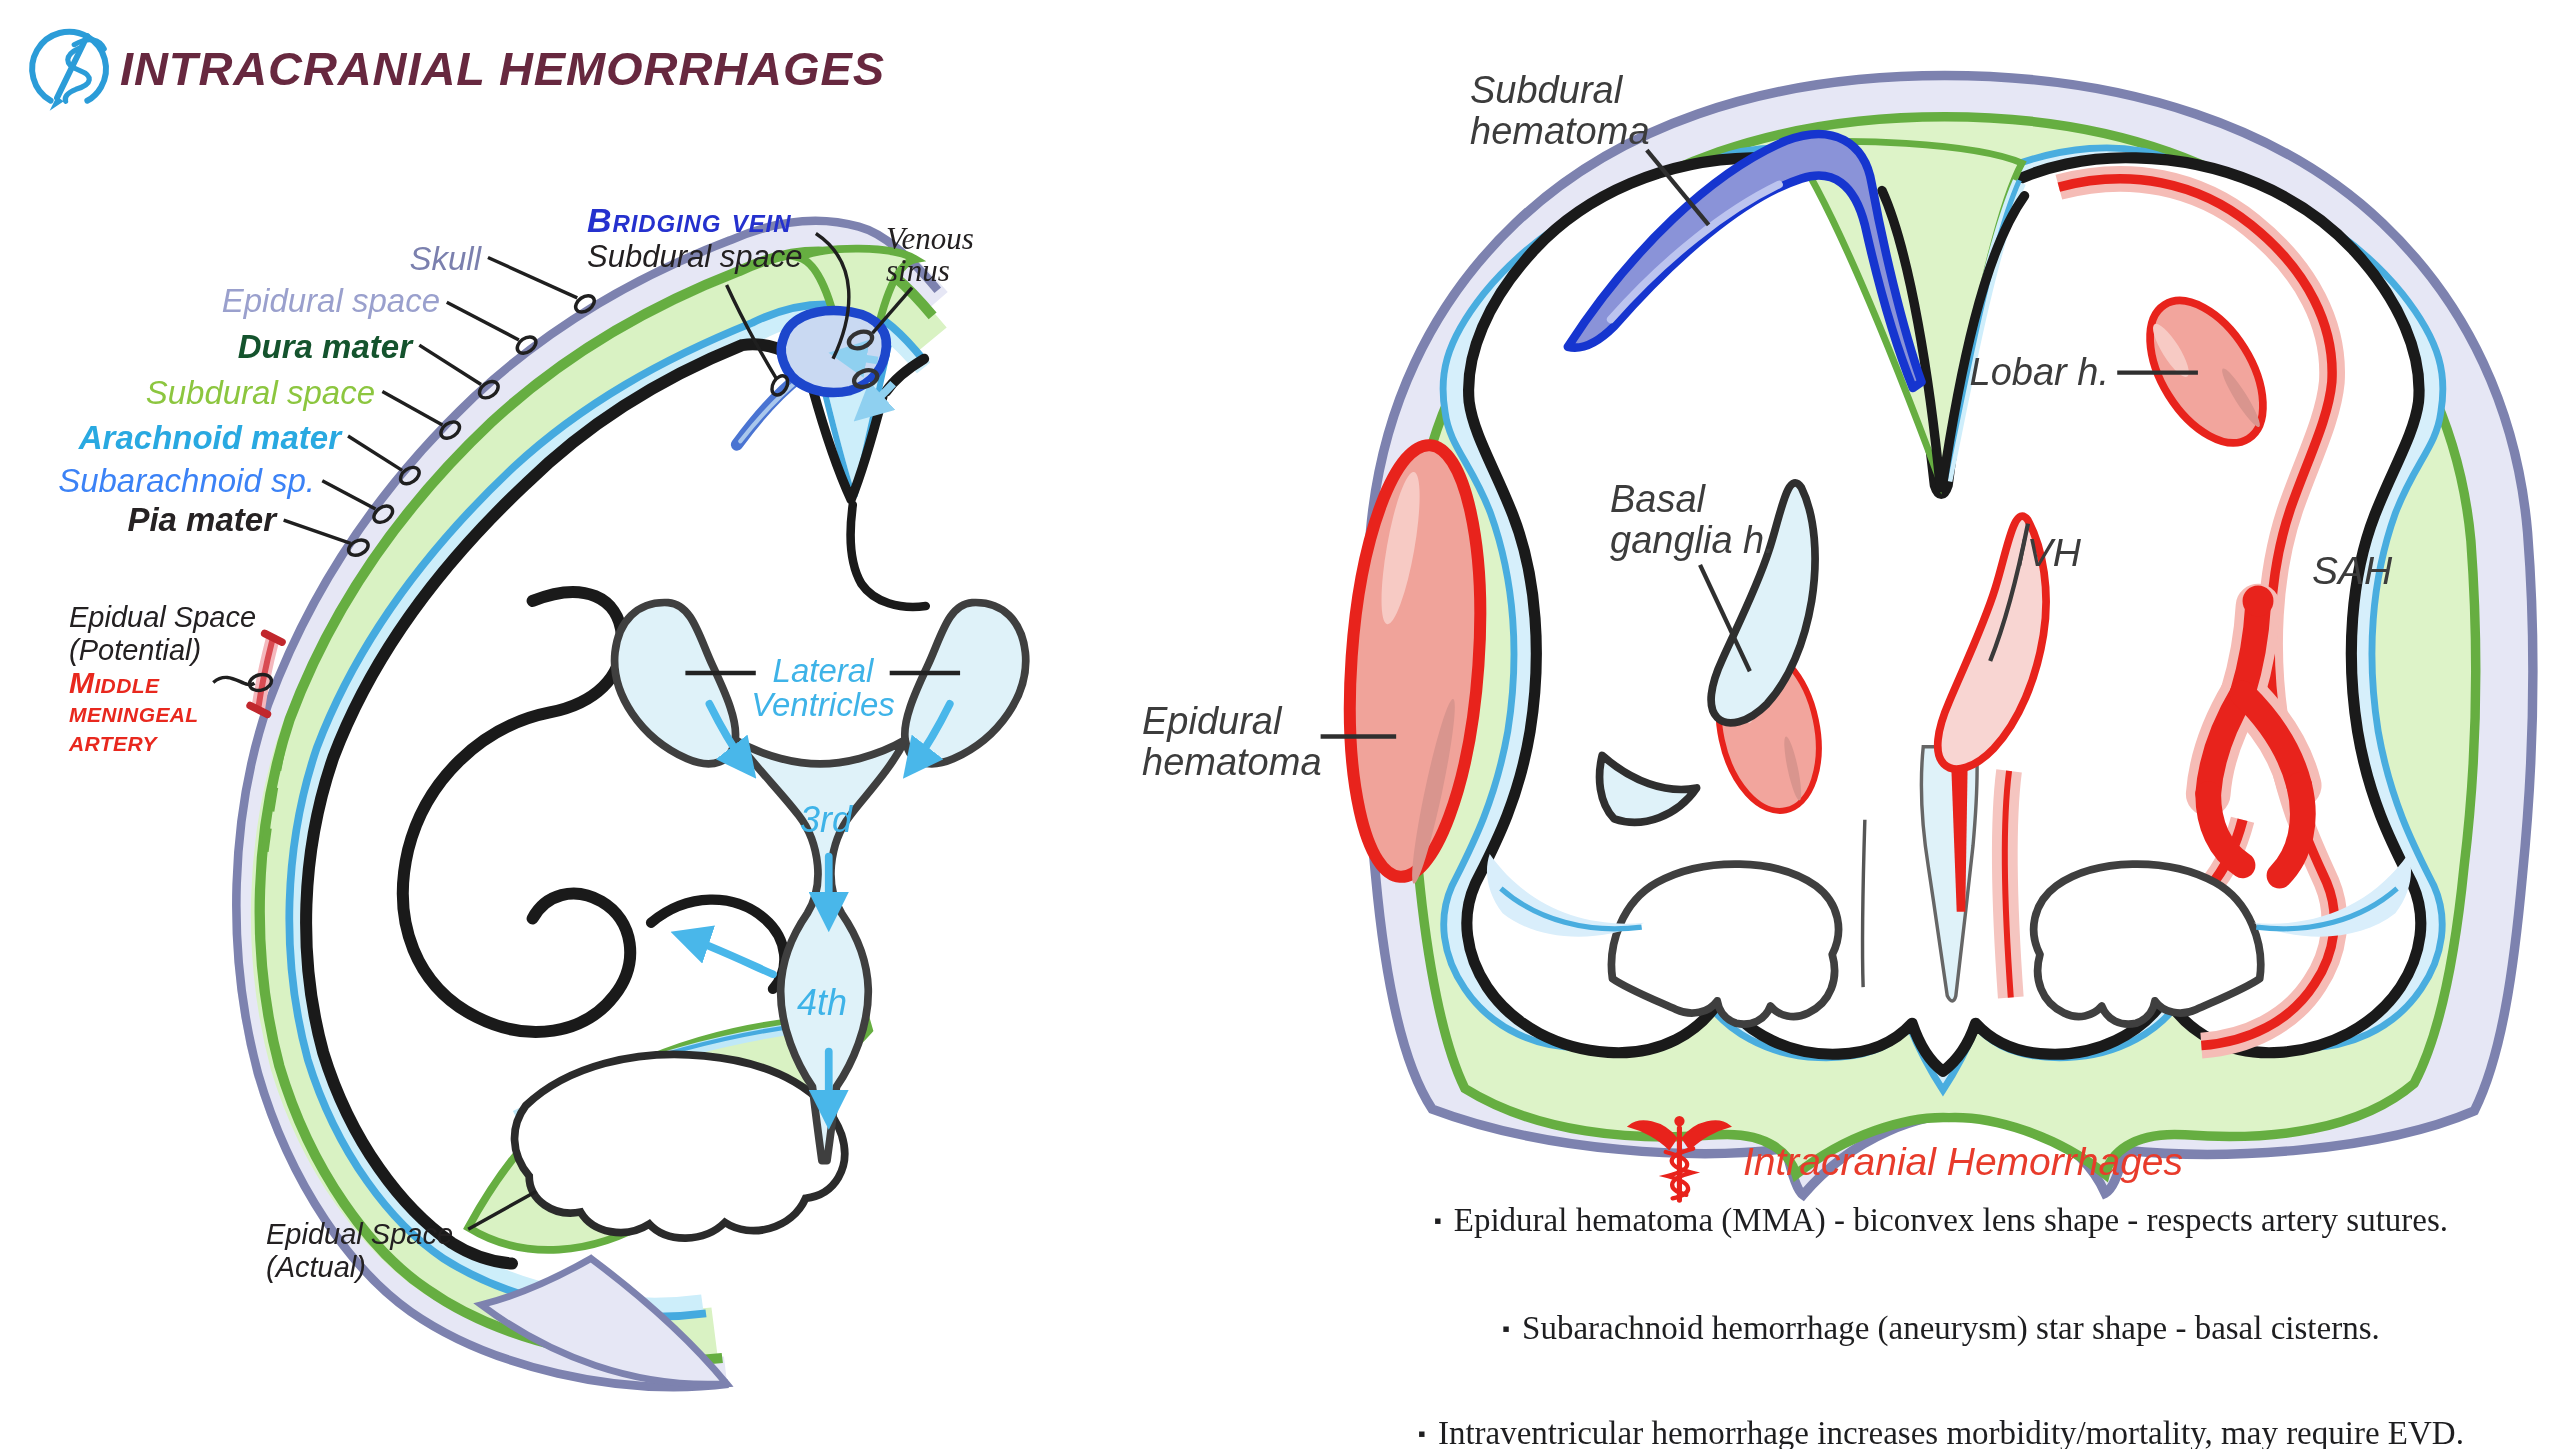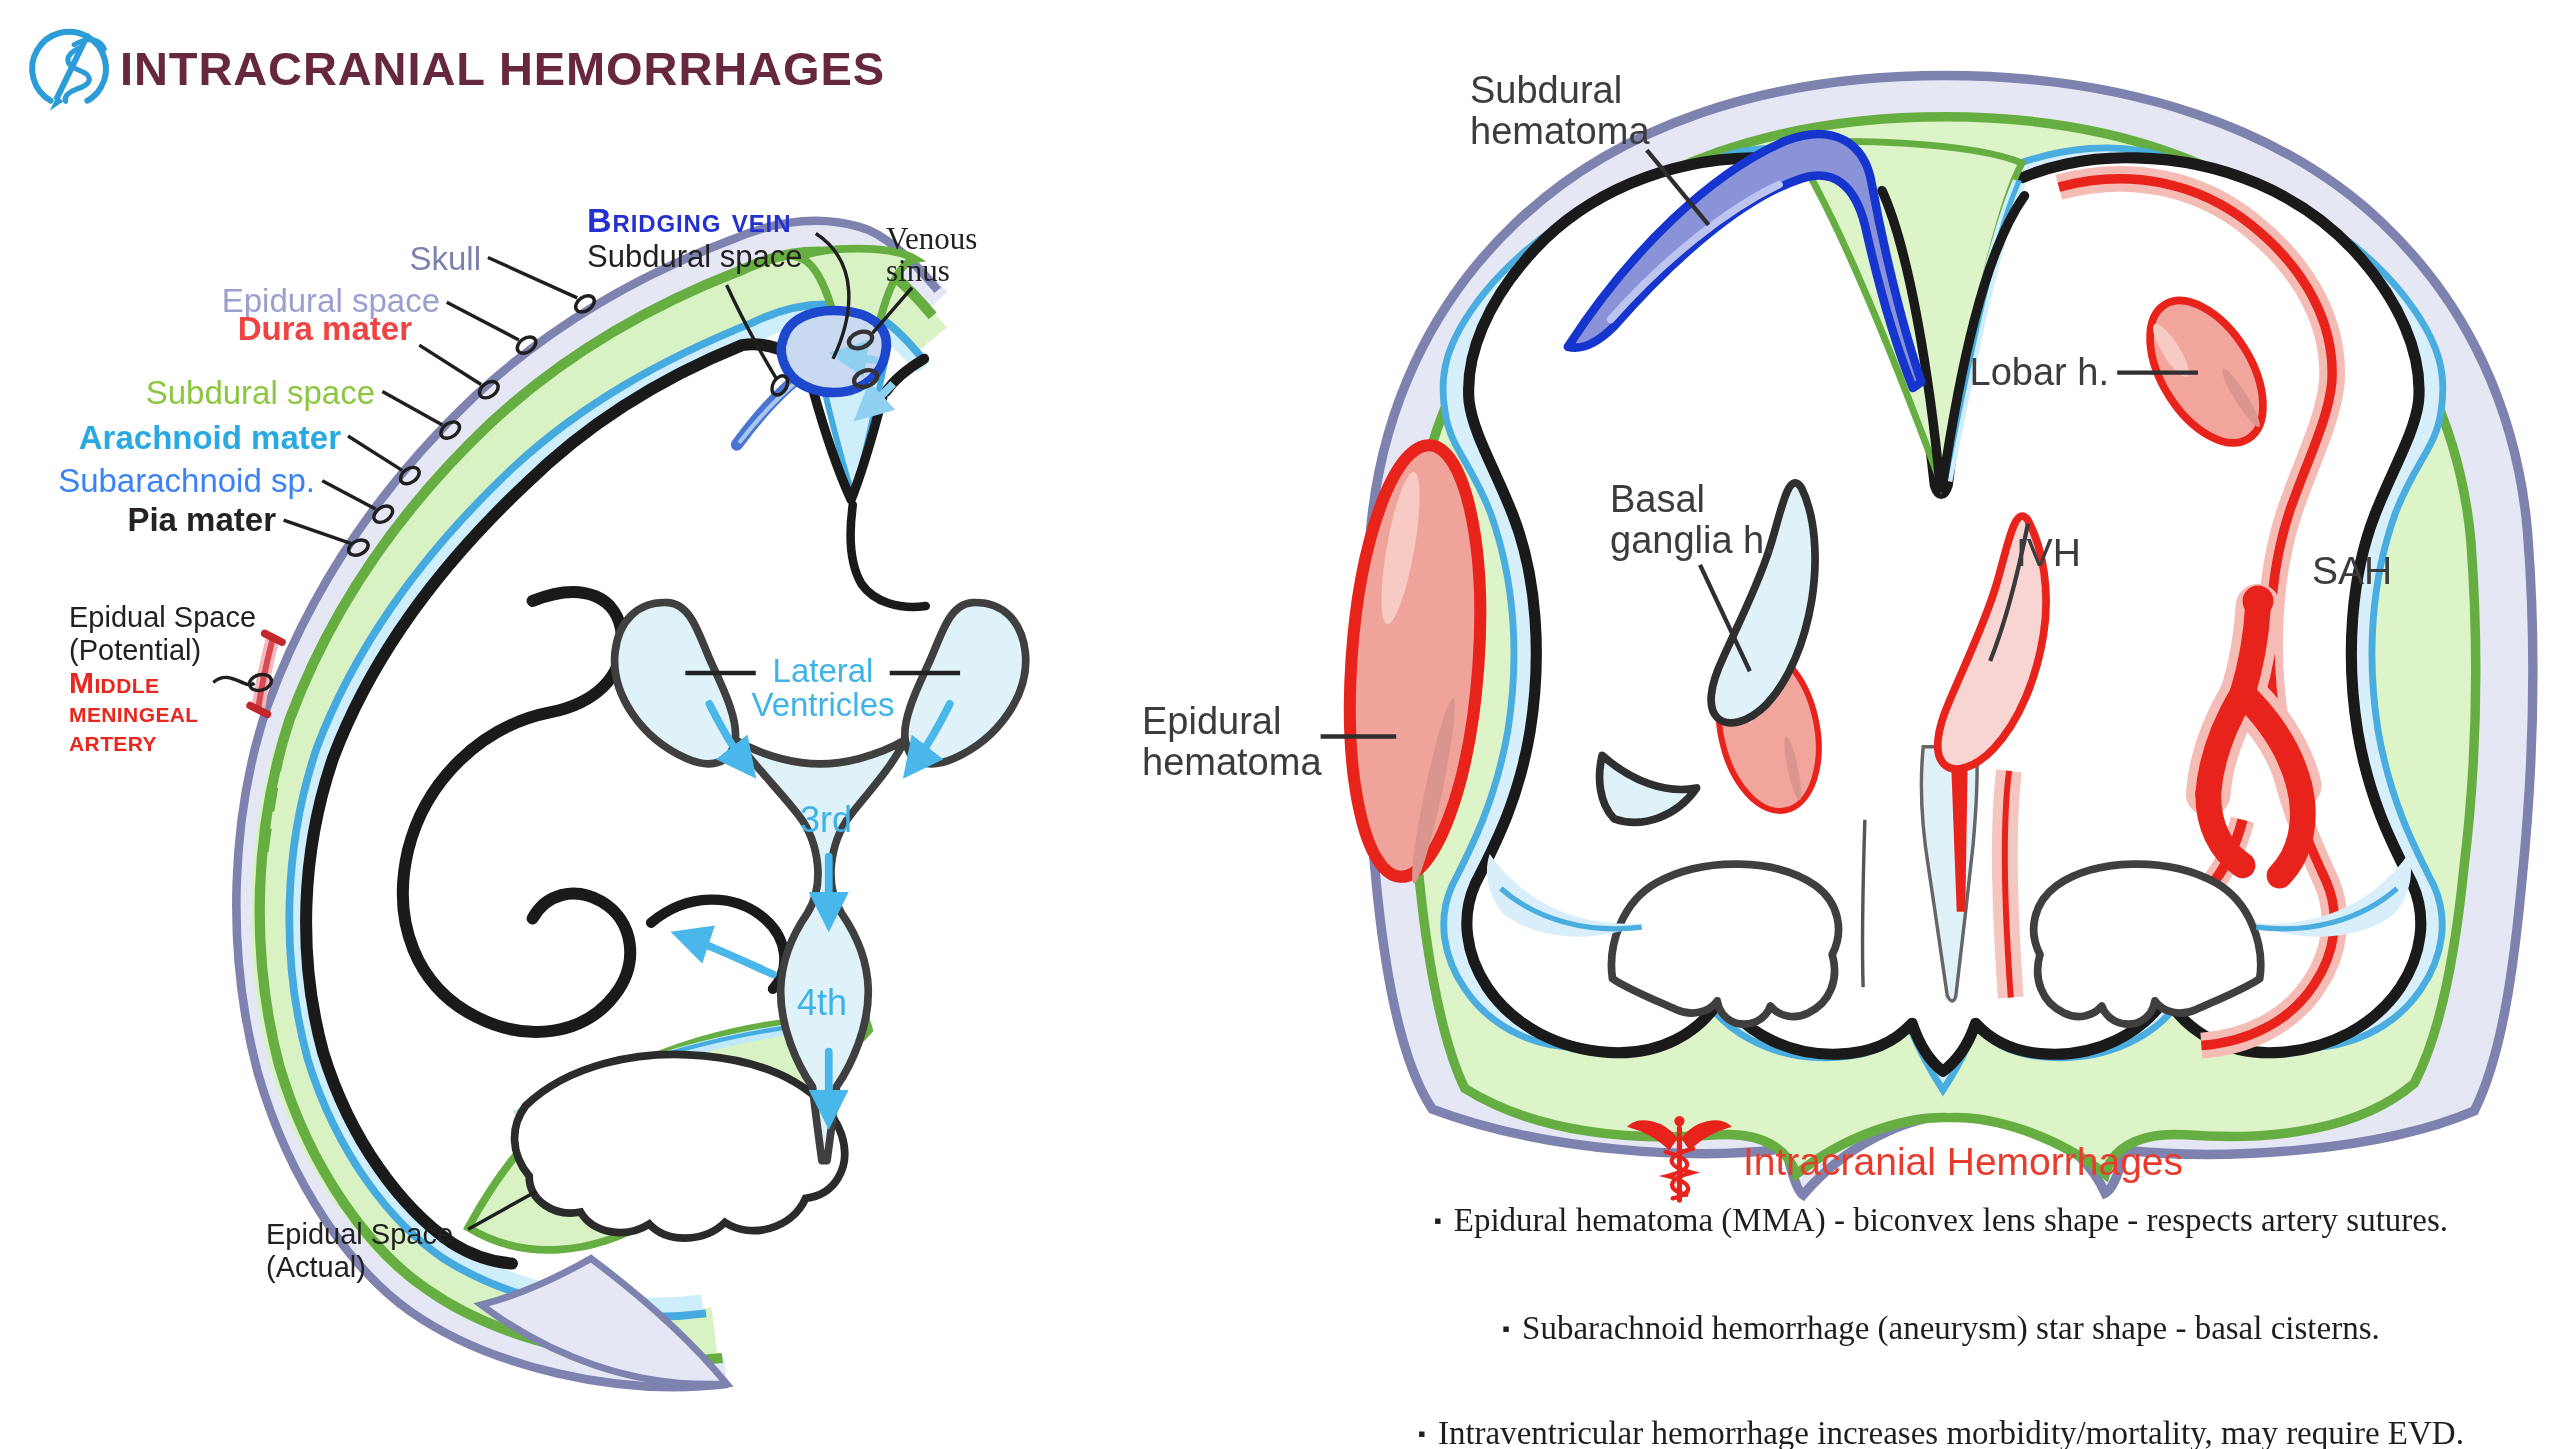--- a/index.html
+++ b/index.html
@@ -1,19 +1,19 @@
 <!DOCTYPE html>
 <html style="font-size:13.7px"><head>
 <meta charset="utf-8">
 <style>
   html,body{margin:0;padding:0;background:#fff;}
   .canvas{position:relative;width:2576px;height:1449px;background:#ffffff;overflow:hidden;
           font-family:"Liberation Sans",sans-serif;}
   .art{position:absolute;left:0;top:0;}
-  .lbl{position:absolute;white-space:nowrap;}
+  .lbl{position:absolute;white-space:nowrap;font-style:italic;}
   .title{font-size:47px;font-weight:bold;letter-spacing:0.9px;color:#67283f;}
   .layer{font-size:33px;text-align:right;}
   .b{font-weight:bold;}
   .sc{font-variant:small-caps;}
   .serif{font-family:"Liberation Serif",serif;}
   .center{text-align:center;}
   .bullet-line{position:absolute;left:1357px;width:1168px;text-align:center;
                font-family:"Liberation Serif",serif;font-size:33px;color:#1e1e20;}
   .bullet-line .mk{font-size:22px;vertical-align:3.4px;margin-right:12px;}
   .rlab{font-size:38px;color:#3c3c3c;line-height:41px;}
@@ -221,21 +221,21 @@
     <path d="M 1960,1326 C 1976,1306 2002,1302 2014,1312 C 1998,1316 1980,1326 1968,1338 Z" fill="#e8231c" stroke-width="3"></path>
     <path d="M 1940,1342 C 1972,1350 1974,1362 1942,1370 C 1972,1378 1974,1390 1948,1396" stroke-width="5"></path>
     <path d="M 1972,1338 C 1940,1346 1938,1358 1970,1366 C 1940,1374 1942,1386 1964,1392" stroke-width="5"></path>
   </g>
 </svg>
 
 <div class="lbl title" style="left:120px;top:41px;">INTRACRANIAL HEMORRHAGES</div>
 
 <div class="lbl layer" style="right:2095px;top:240px;color:#7b80ae;">Skull</div>
 <div class="lbl layer" style="right:2136px;top:282px;color:#9aa0cd;">Epidural space</div>
-<div class="lbl layer b" style="right:2164px;top:310px;color:#ef4444;margin-left:48px;">Dura mater</div>
+<div class="lbl layer b" style="right:2164px;top:328px;color:#14532d;margin-left:48px;">Dura mater</div>
 <div class="lbl layer" style="right:2201px;top:374px;color:#8cc63f;">Subdural space</div>
 <div class="lbl layer b" style="right:2235px;top:419px;color:#29a9e1;">Arachnoid mater</div>
 <div class="lbl layer" style="right:2261px;top:462px;color:#3b82f6;">Subarachnoid sp.</div>
 <div class="lbl layer b" style="right:2300px;top:501px;color:#262223;">Pia mater</div>
 
 <div class="lbl sc b" style="left:587px;top:201px;font-size:34px;color:#2531ce;letter-spacing:0.9px;">Bridging vein</div>
 <div class="lbl" style="left:587px;top:239px;font-size:31px;color:#232021;">Subdural space</div>
 <div class="lbl serif" style="left:886px;top:223px;font-size:31px;color:#232021;line-height:32px;">
   <div>Venous</div>
   <div>sinus</div>

